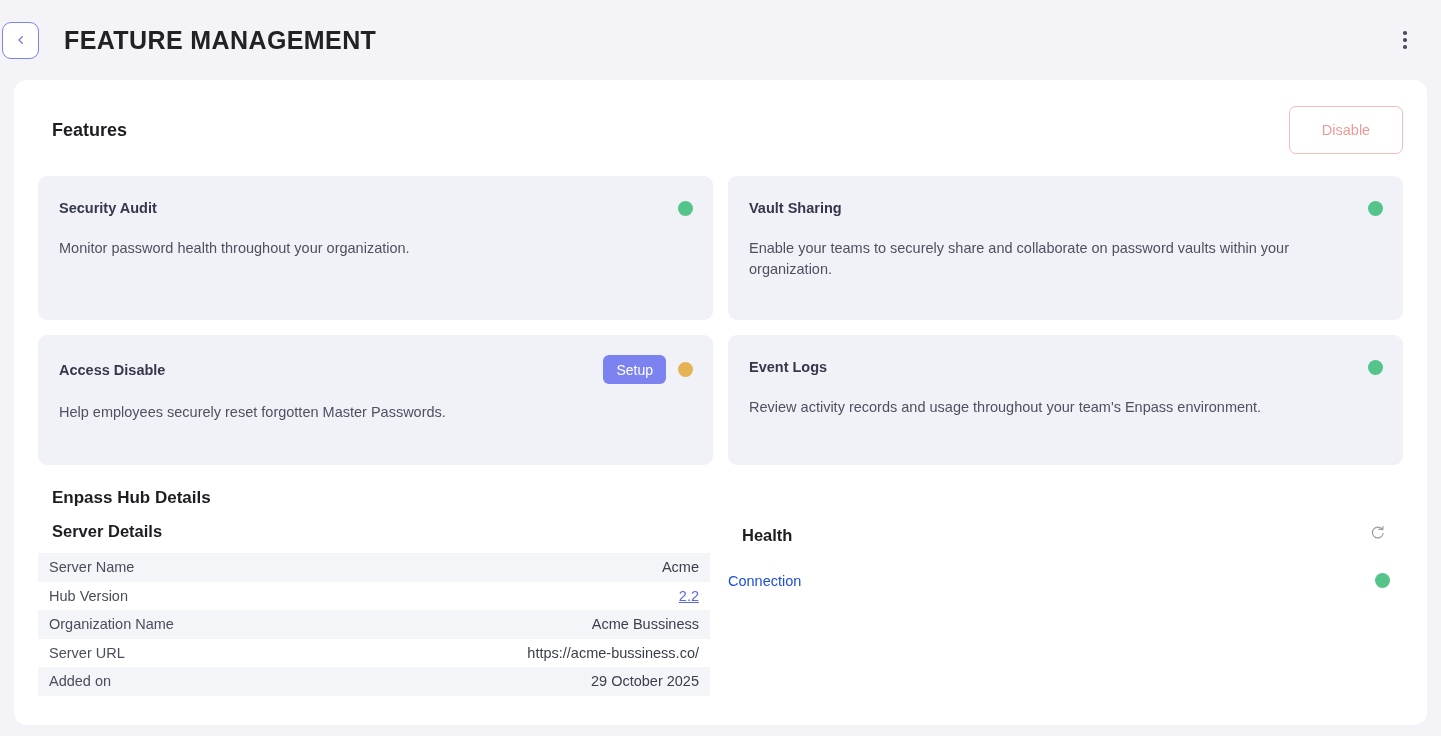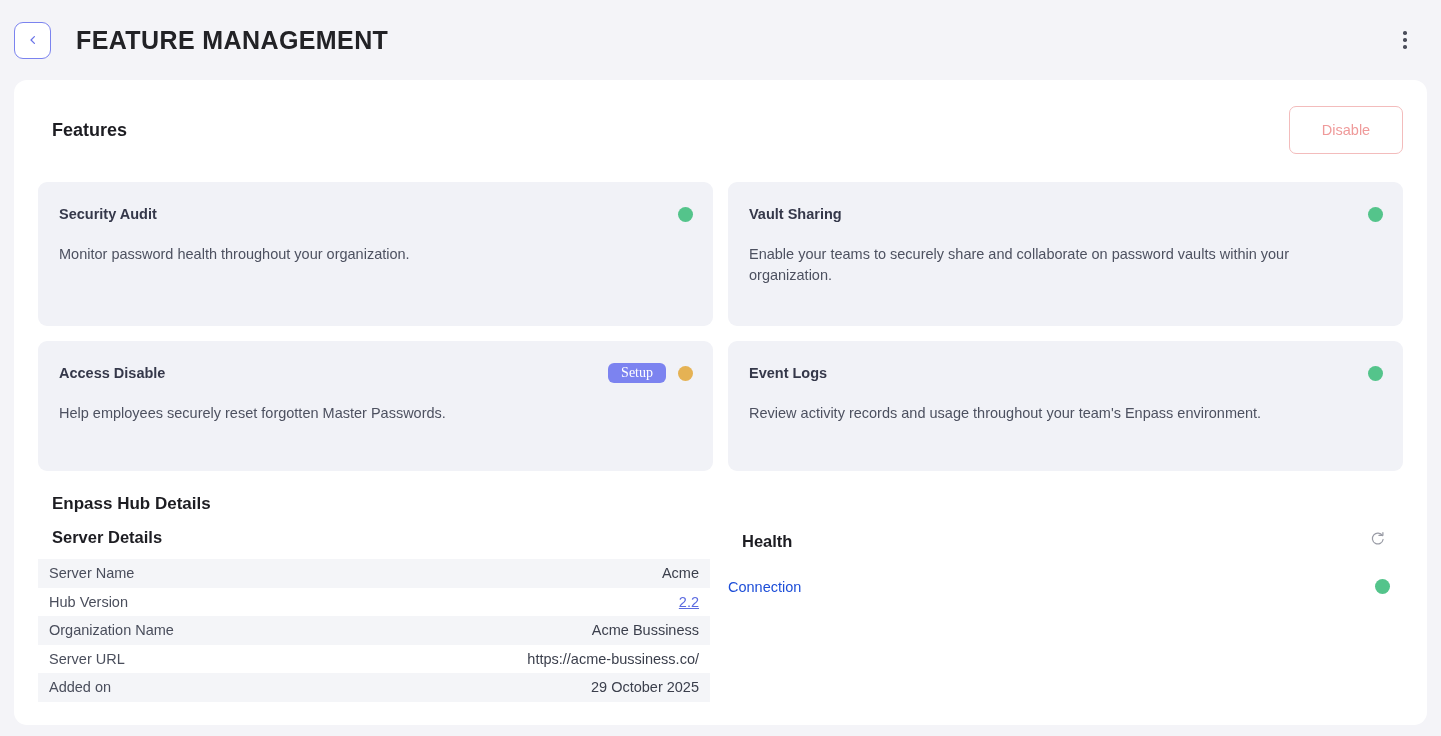--- a/index.html
+++ b/index.html
@@ -24,21 +24,21 @@
   }
 
   
   .topbar {
     position: absolute;
     left: 0; top: 0;
     width: 1441px;
     height: 80px;
     display: flex;
     align-items: center;
-    padding: 0 22px 0 14px;
+    padding: 0 22px 0 2px;
   }
 
   .back-btn {
     width: 37px;
     height: 37px;
     border: 1.6px solid #7b83ef;
     border-radius: 9px;
     background: #ffffff;
     display: flex;
     align-items: center;
@@ -114,21 +114,21 @@
     font-size: 14.5px;
     font-family: "Liberation Sans", sans-serif;
     cursor: pointer;
   }
 
   
   .feature-grid {
     display: grid;
     grid-template-columns: 1fr 1fr;
     gap: 15px 15px;
-    margin-top: 28px;
+    margin-top: 22px;
   }
 
   .feature-card {
     background: #f1f2f7;
     border-radius: 9px;
     padding: 20px 20px 18px 21px;
     min-height: 144px;
     position: relative;
   }
   .feature-card.short { min-height: 130px; }
@@ -147,24 +147,24 @@
     margin-left: auto;
     display: flex;
     align-items: center;
     gap: 12px;
   }
   .setup-btn {
     background: #7c83f0;
     color: #ffffff;
     border: none;
     border-radius: 6px;
-    height: 20px;
+    height: 29px;
     padding: 0 13px;
     font-size: 14px;
-    font-family: Liberation Serif, serif;
+    font-family: Liberation Sans, sans-serif;
     cursor: pointer;
   }
   .dot {
     width: 15px;
     height: 15px;
     border-radius: 50%;
     flex: 0 0 auto;
   }
   .dot.green  { background: #54c48b; }
   .dot.amber  { background: #e5b254; }

